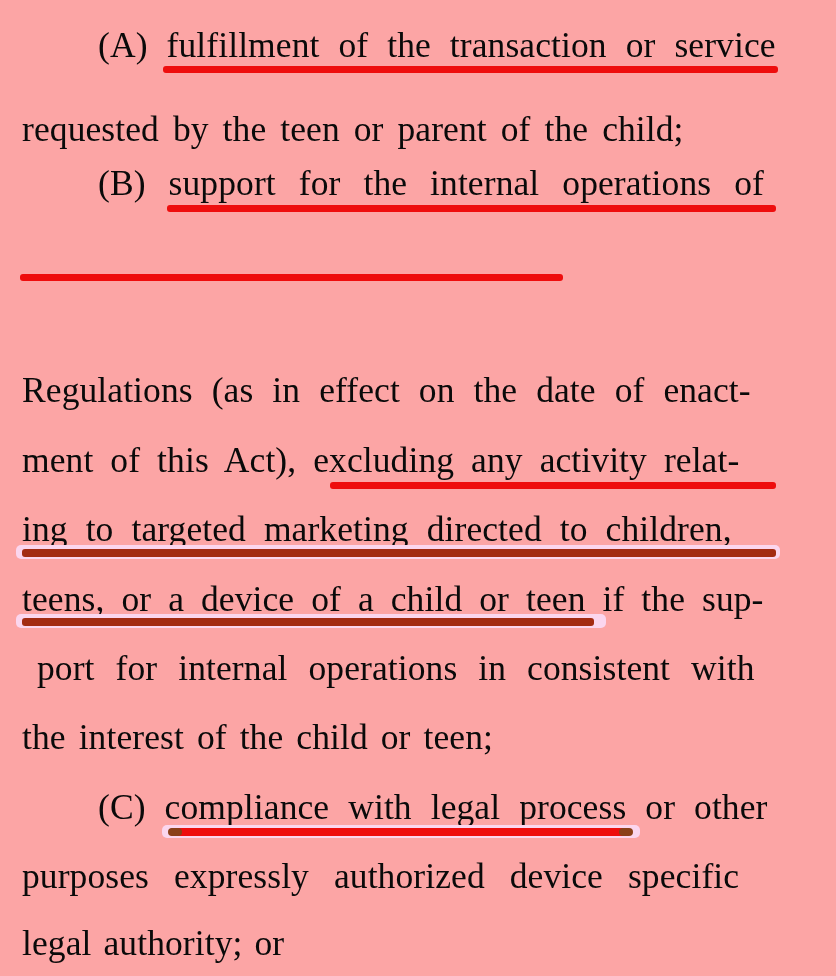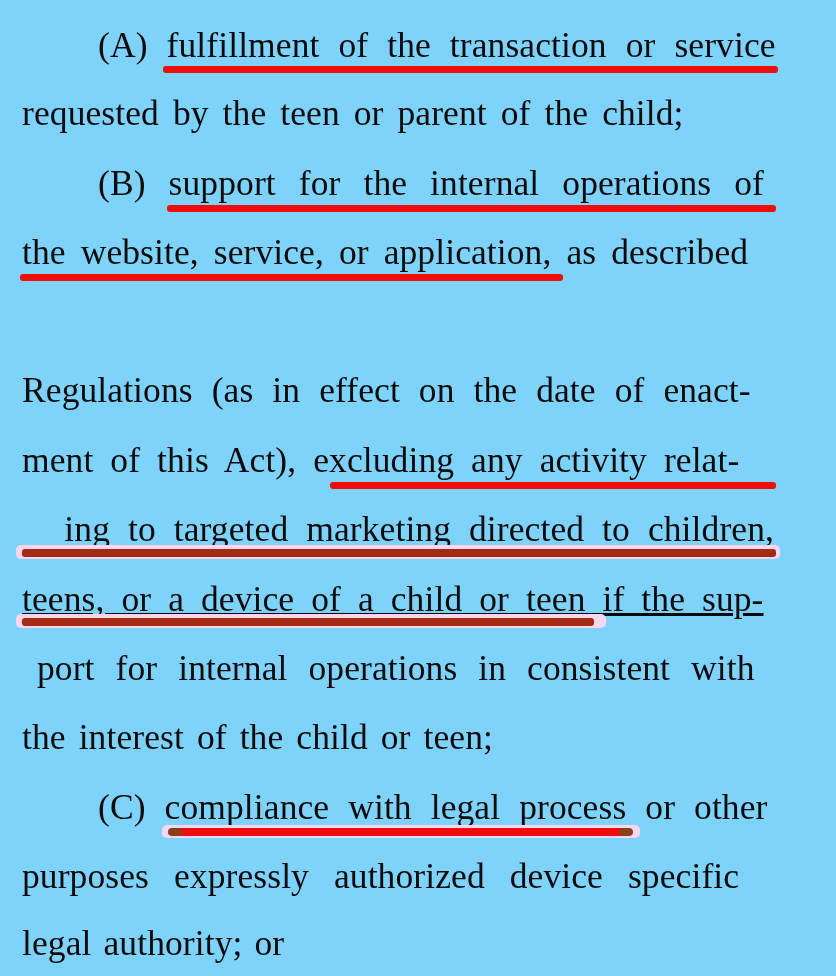--- a/index.html
+++ b/index.html
@@ -12,21 +12,21 @@
     height: 976px;
     overflow: hidden;
     font-family: "Liberation Serif", "DejaVu Serif", serif;
     color: #000000;
   }
 
   #page {
     position: relative;
     width: 836px;
     height: 976px;
-    background: #7dd3fc;
+    background: #fca5a5;
   }
 
   
   .line {
     position: absolute;
     left: 22px;
     width: 752px;
     height: 46px;
     font-size: 35.5px;
     line-height: 46px;
@@ -57,28 +57,27 @@
   .mark.halo {
     border-radius: 5px;
   }
 </style>
 </head>
 <body>
 
 <div id="page">
 
   <div class="line indent ws10" style="top:22px;">(A) fulfillment of the transaction or service</div>
-  <div class="line ws5" style="top:90px;">requested by the teen or parent of the child;</div>
+  <div class="line ws5" style="top:106px;">requested by the teen or parent of the child;</div>
 
   <div class="line indent ws14" style="top:160px;">(B) support for the internal operations of</div>
-  <div class="line ws6" style="top:229px;">the website, service, or application, as described</div>
   <div class="line ws10" style="top:367px;">Regulations (as in effect on the date of enact-</div>
   <div class="line ws8" style="top:437px;">ment of this Act), excluding any activity relat-</div>
-  <div class="line ws9" style="top:506px;text-align:right;">ing to targeted marketing directed to children,</div>
-  <div class="line ws8" style="top:576px;text-decoration:underline;">teens, or a device of a child or teen if the sup-</div>
+  <div class="line ws9" style="top:506px;">ing to targeted marketing directed to children,</div>
+  <div class="line ws8" style="top:576px;">teens, or a device of a child or teen if the sup-</div>
   <div class="line ws12" style="top:645px;margin-left:15px;">port for internal operations in consistent with</div>
   <div class="line ws4" style="top:714px;">the interest of the child or teen;</div>
 
   <div class="line indent ws10" style="top:784px;">(C) compliance with legal process or other</div>
   <div class="line ws16" style="top:853px;">purposes expressly authorized device specific</div>
   <div class="line ws3" style="top:920px;">legal authority; or</div>
 
   <div class="mark" style="left:163px; top:66px; width:615px; height:7px; background:#EE0D0D;"></div>
 
   <div class="mark" style="left:167px; top:205px; width:609px; height:7px; background:#EE0D0D;"></div>

